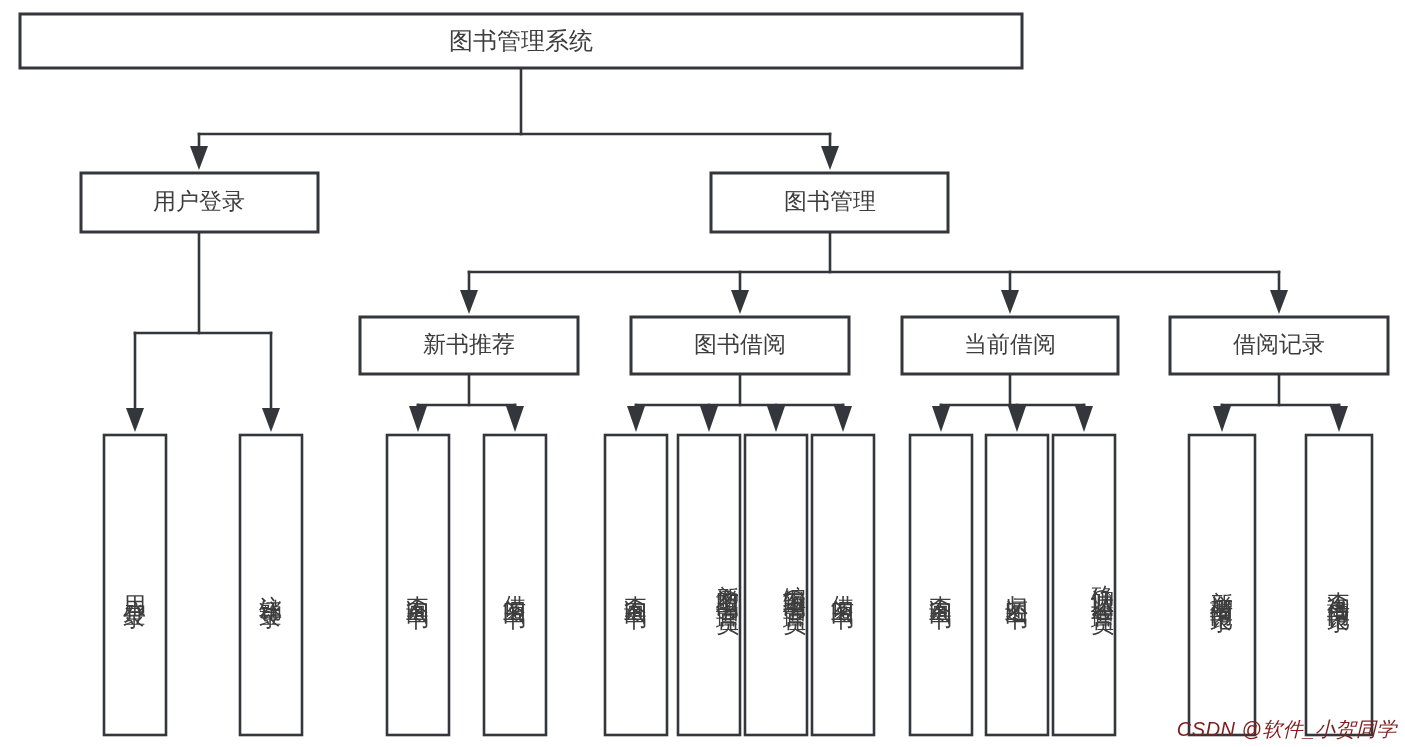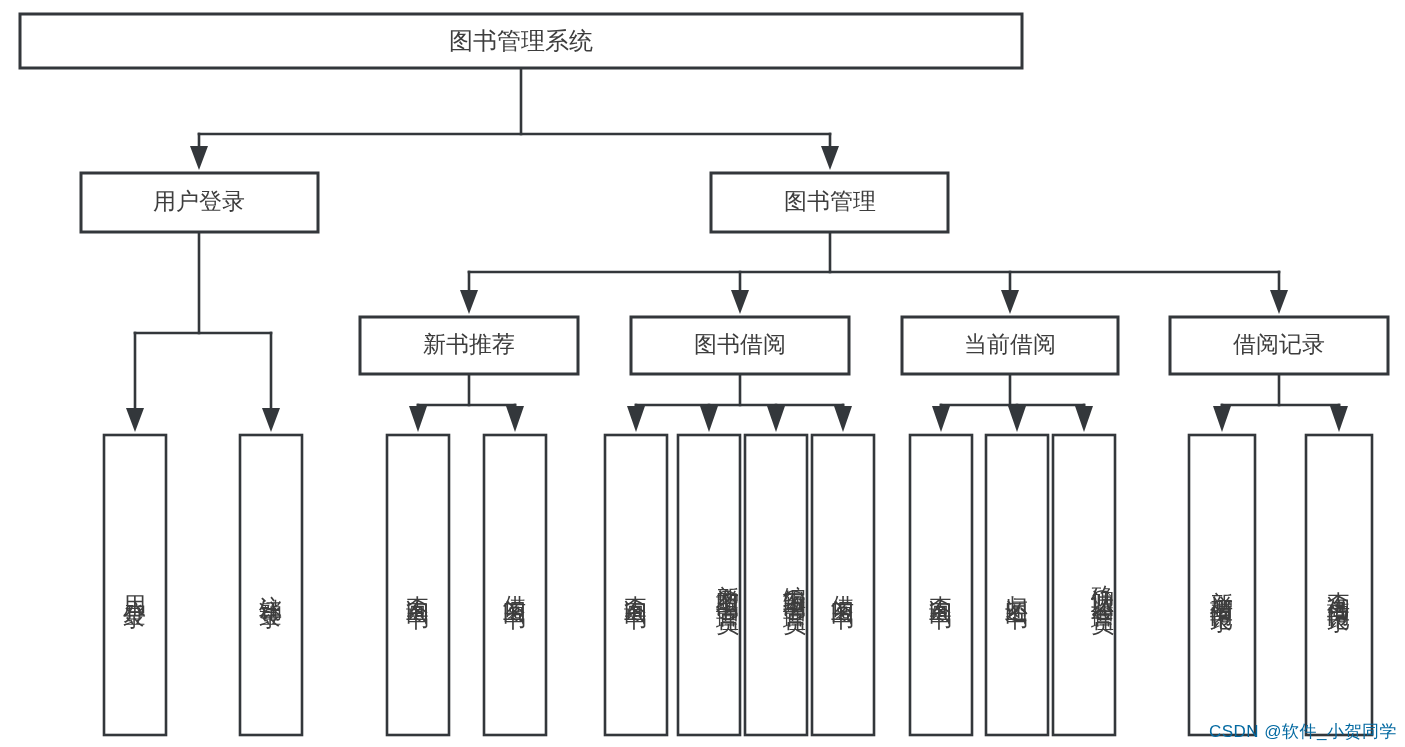--- a/index.html
+++ b/index.html
@@ -69,24 +69,25 @@
     letter-spacing: 4px;
     color: #3d3d3d;
     white-space: nowrap;
     pointer-events: none;
   }
   .watermark {
     position: absolute;
     right: 8px;
     bottom: 4px;
     font-family: "Liberation Sans", "DejaVu Sans", sans-serif;
-    font-size: 17px;
-    color: #0369a1;
+    font-size: 20px;
+    color: #7f1d1d;
     letter-spacing: 0.5px;
     white-space: nowrap;
+    font-style: italic;
   }
 </style>
 </head>
 <body>
 
 <div id="diagram-root">
 
   <svg class="canvas" viewBox="0 0 1405 747" xmlns="http://www.w3.org/2000/svg">
 
     <g>

